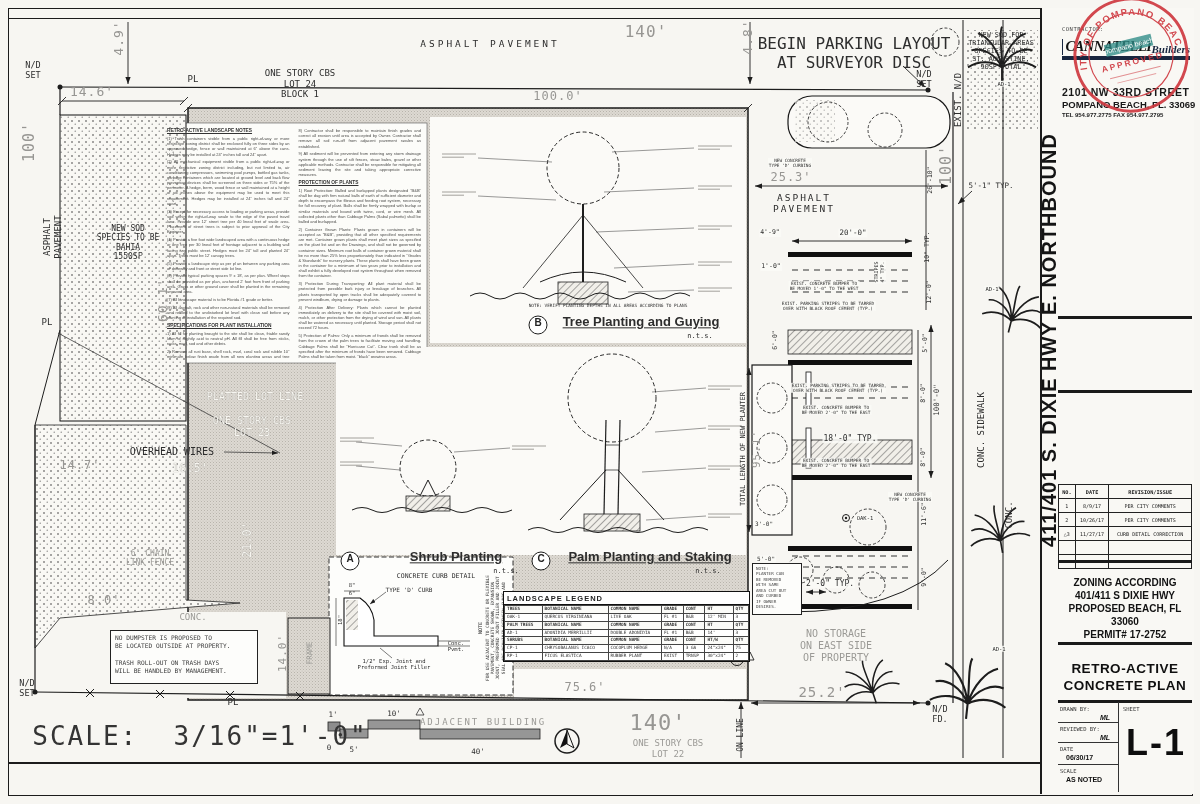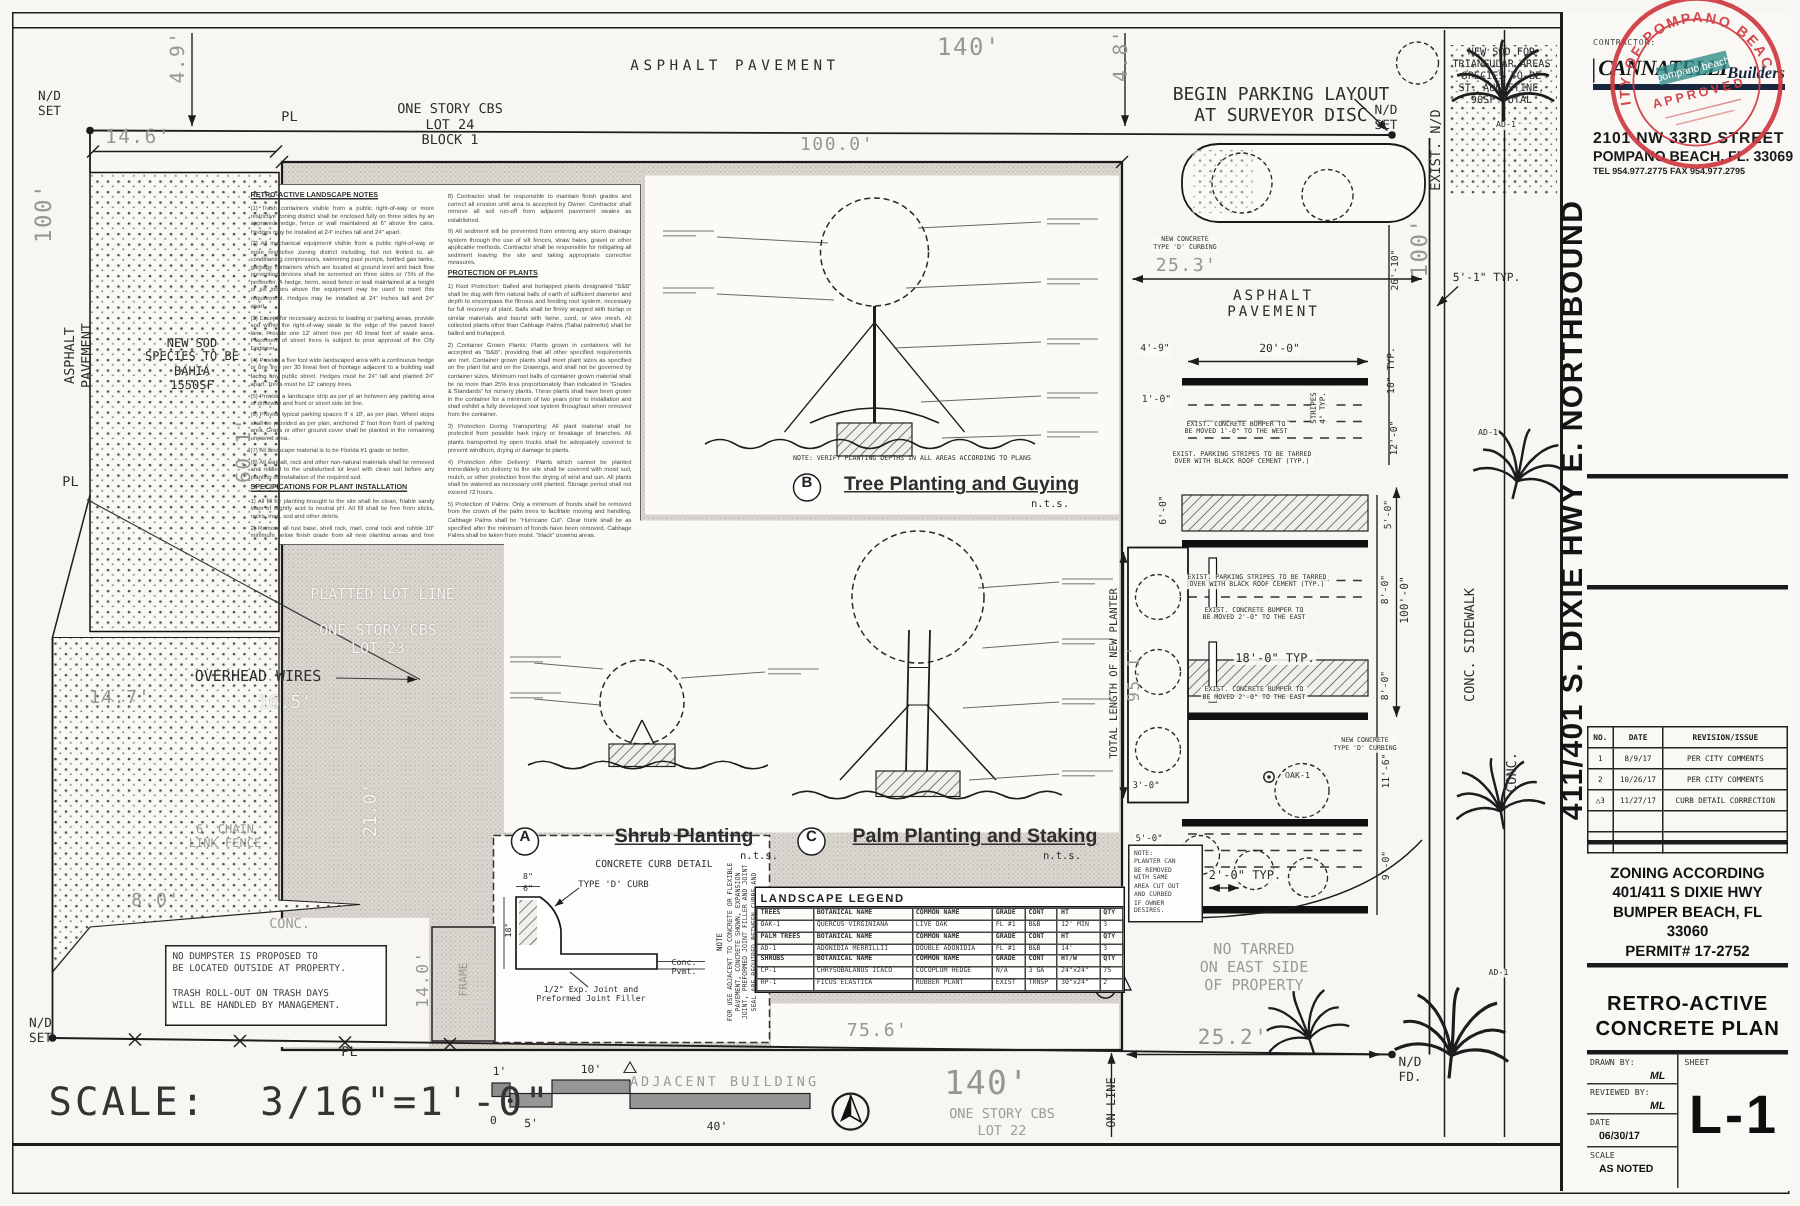--- a/index.html
+++ b/index.html
@@ -302,21 +302,21 @@
 SET</div>
       <div class="pl dim" style="left: 92px; top: 92px; font-size: 13px; transform: translate(-50%, -50%);">14.6'</div>
       <div class="pl dim" style="left: 119px; top: 38px; font-size: 13px; transform: translate(-50%, -50%) rotate(-90deg);">4.9'</div>
       <div class="pl" style="left: 490px; top: 44px; font-size: 9.5px; letter-spacing: 3px; transform: translate(-50%, -50%);">ASPHALT PAVEMENT</div>
       <div class="pl dim" style="left: 646px; top: 32px; font-size: 16px; transform: translate(-50%, -50%);">140'</div>
       <div class="pl" style="left: 300px; top: 84px; font-size: 9px; transform: translate(-50%, -50%);">ONE STORY CBS
 LOT 24
 BLOCK 1</div>
       <div class="pl dim" style="left: 558px; top: 96px; font-size: 12px; transform: translate(-50%, -50%);">100.0'</div>
       <div class="pl dim" style="left: 748px; top: 37px; font-size: 13px; transform: translate(-50%, -50%) rotate(-90deg);">4.8'</div>
-      <div class="pl" style="left: 854px; top: 70px; font-size: 12px; transform: translate(-50%, -50%);">BEGIN PARKING LAYOUT
+      <div class="pl" style="left: 854px; top: 54px; font-size: 16px; transform: translate(-50%, -50%);">BEGIN PARKING LAYOUT
 AT SURVEYOR DISC</div>
       <div class="pl" style="left: 924px; top: 79px; font-size: 8.5px; transform: translate(-50%, -50%);">N/D
 SET</div>
       <div class="pl" style="left: 958px; top: 100px; font-size: 9px; transform: translate(-50%, -50%) rotate(-90deg);">EXIST. N/D</div>
       <div class="pl dim" style="left: 947px; top: 165px; font-size: 15px; transform: translate(-50%, -50%) rotate(-90deg);">100'</div>
       <div class="pl" style="left: 1001px; top: 51px; font-size: 6.8px; transform: translate(-50%, -50%);">NEW SOD FOR
 TRIANGULAR AREAS
 SPECIES TO BE
 ST. AUGUSTINE.
 90SF TOTAL</div>
@@ -348,25 +348,25 @@
       <div class="pl dim2" style="left: 483px; top: 722px; font-size: 9px; letter-spacing: 2px; transform: translate(-50%, -50%);">ADJACENT BUILDING</div>
       <div class="pl dim" style="left: 585px; top: 687px; font-size: 12px; transform: translate(-50%, -50%);">75.6'</div>
       <div class="pl dim" style="left: 658px; top: 723px; font-size: 22px; transform: translate(-50%, -50%);">140'</div>
       <div class="pl dim2" style="left: 668px; top: 749px; font-size: 9px; transform: translate(-50%, -50%);">ONE STORY CBS
 LOT 22</div>
       <div class="pl" style="left: 741px; top: 735px; font-size: 8px; transform: translate(-50%, -50%) rotate(-90deg);">ON LINE</div>
       <div class="pl dim" style="left: 822px; top: 692px; font-size: 14px; transform: translate(-50%, -50%);">25.2'</div>
       <div class="pl" style="left: 940px; top: 714px; font-size: 8.5px; transform: translate(-50%, -50%);">N/D
 FD.</div>
       <div class="pl" style="left: 233px; top: 702px; font-size: 9px; transform: translate(-50%, -50%);">PL</div>
-      <div class="pl dim2" style="left: 836px; top: 646px; font-size: 10px; transform: translate(-50%, -50%);">NO TARRED
+      <div class="pl dim2" style="left: 836px; top: 646px; font-size: 10px; transform: translate(-50%, -50%);">NO STORAGE
 ON EAST SIDE
 OF PROPERTY</div>
       <div class="pl dim" style="left: 791px; top: 177px; font-size: 12px; transform: translate(-50%, -50%);">25.3'</div>
-      <div class="pl" style="left: 849px; top: 203px; font-size: 9.5px; letter-spacing: 2px; transform: translate(-50%, -50%);">ASPHALT
+      <div class="pl" style="left: 804px; top: 203px; font-size: 9.5px; letter-spacing: 2px; transform: translate(-50%, -50%);">ASPHALT
 PAVEMENT</div>
       <div class="pl bgw" style="left: 853px; top: 233px; font-size: 7.5px; transform: translate(-50%, -50%);">20'-0"</div>
       <div class="pl bgw" style="left: 770px; top: 233px; font-size: 6.5px; transform: translate(-50%, -50%);">4'-9"</div>
       <div class="pl bgw" style="left: 771px; top: 267px; font-size: 6.5px; transform: translate(-50%, -50%);">1'-0"</div>
       <div class="pl bgw" style="left: 824px; top: 286px; font-size: 4.4px; transform: translate(-50%, -50%);">EXIST. CONCRETE BUMPER TO
 BE MOVED 1'-0" TO THE WEST</div>
       <div class="pl bgw" style="left: 828px; top: 306px; font-size: 4.4px; transform: translate(-50%, -50%);">EXIST. PARKING STRIPES TO BE TARRED
 OVER WITH BLACK ROOF CEMENT (TYP.)</div>
       <div class="pl bgw" style="left: 880px; top: 272px; font-size: 5px; transform: translate(-50%, -50%) rotate(-90deg);">STRIPES
 4" TYP.</div>
@@ -624,21 +624,21 @@
           </tr>
         </tbody>
       </table>
   </div>
 
   <div class="rule" style="top:560px;"></div>
   <div class="tbl proj-label">PROJECT NAME</div>
   <div class="proj">
     <div>ZONING ACCORDING</div>
     <div>401/411 S DIXIE HWY</div>
-    <div>BUMPER BEACH, FL</div>
+    <div>PROPOSED BEACH, FL</div>
     <div>33060</div>
     <div>PERMIT# 17-2752</div>
   </div>
 
   <div class="rule" style="top:642px;"></div>
   <div class="tbl dt-label">DRAWING TITLE</div>
   <div class="dtitle">
     <div>RETRO-ACTIVE</div>
     <div>CONCRETE PLAN</div>
   </div>

